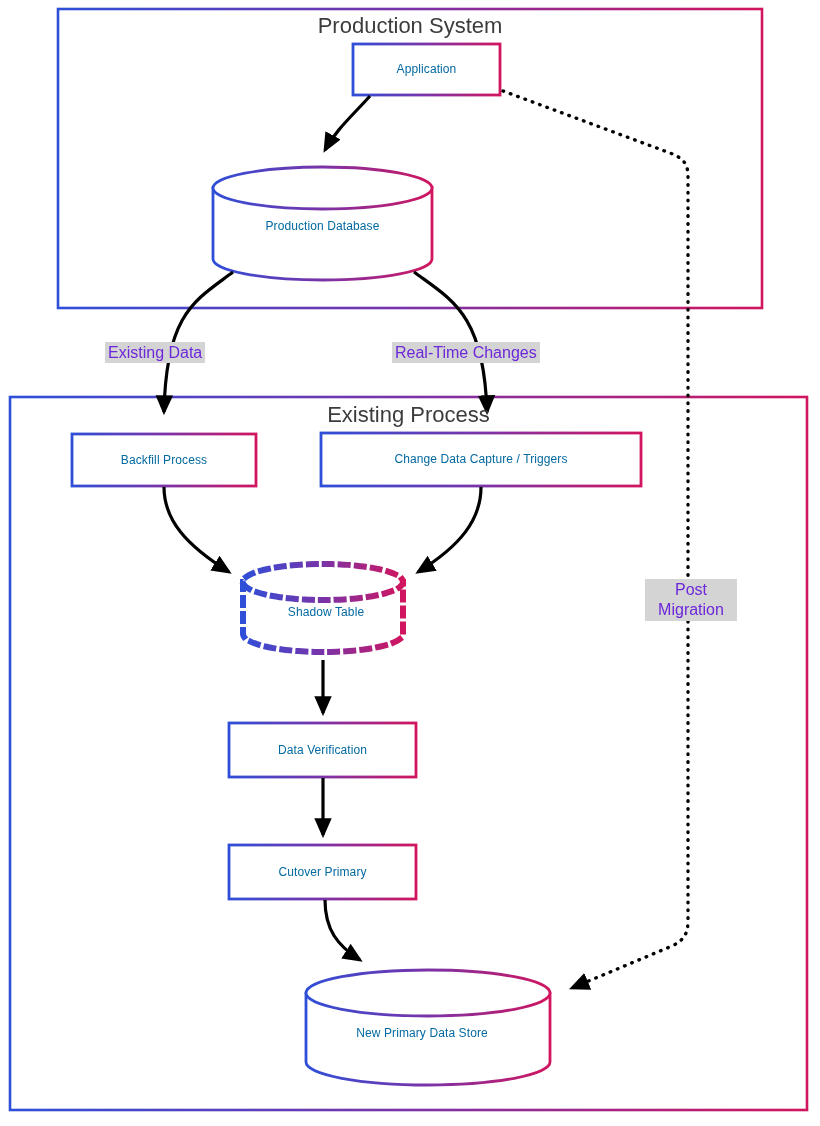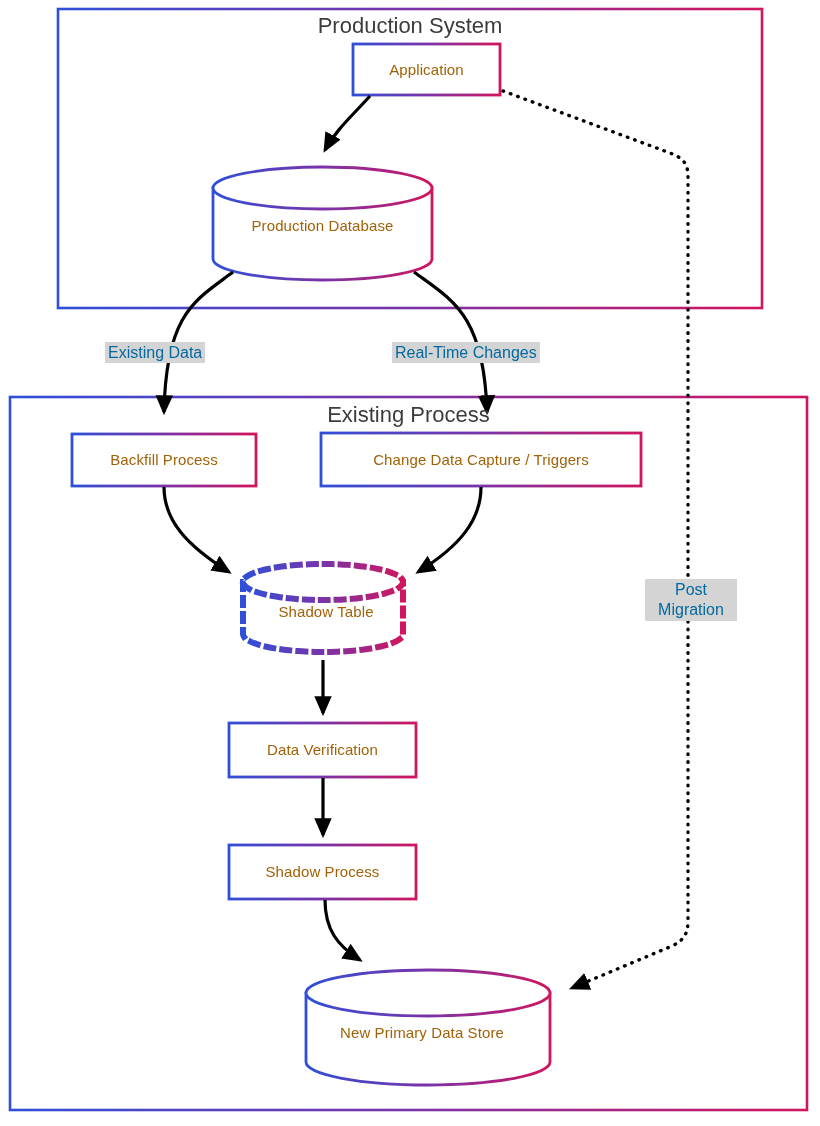--- a/index.html
+++ b/index.html
@@ -7,37 +7,37 @@
     width:820px;height:1126px;position:relative;overflow:hidden;
     font-family:"Liberation Sans","DejaVu Sans",sans-serif;
     color:#3a3a3a;
   }
   #stage{position:absolute;left:0;top:0;width:820px;height:1126px;}
   svg#diagram{position:absolute;left:0;top:0;width:820px;height:1126px;}
   .node-label{
     position:absolute;
     display:flex;align-items:center;justify-content:center;
     text-align:center;
-    font-size:15px;
-    color:#a16207;
+    font-size:12px;
+    color:#0369a1;
     letter-spacing:.1px;
     pointer-events:none;
     line-height:1.18;
   }
   .container-title{
     position:absolute;
     font-size:22px;
     color:#3c3c3c;
     text-align:center;
     white-space:nowrap;
   }
   .edge-label{
     position:absolute;
     background:#d4d4d4;
-    color:#0369a1;
+    color:#6d28d9;
     font-size:16px;
     padding:1px 3px;
     white-space:nowrap;
     line-height:1.2;
     text-align:center;
   }
   .edge-label.two-line{white-space:normal;line-height:1.25;}
 </style>
 </head>
 <body>
@@ -160,21 +160,21 @@
   <div class="node-label" style="left:213px;top:200px;width:219px;height:52px;">Production Database</div>
 
   <div class="node-label" style="left:72px;top:434px;width:184px;height:52px;">Backfill Process</div>
 
   <div class="node-label" style="left:321px;top:433px;width:320px;height:53px;">Change Data Capture / Triggers</div>
 
   <div class="node-label" style="left:246px;top:590px;width:160px;height:44px;">Shadow Table</div>
 
   <div class="node-label" style="left:229px;top:723px;width:187px;height:54px;border-radius:20px;">Data Verification</div>
 
-  <div class="node-label" style="left:229px;top:845px;width:187px;height:54px;">Shadow Process</div>
+  <div class="node-label" style="left:229px;top:845px;width:187px;height:54px;">Cutover Primary</div>
 
   <div class="node-label" style="left:306px;top:1008px;width:232px;height:50px;">New Primary Data Store</div>
 
   <div class="edge-label" style="left:105px;top:342px;">Existing Data</div>
 
   <div class="edge-label" style="left:392px;top:342px;">Real-Time Changes</div>
 
   <div class="edge-label two-line" style="left:645px;top:579px;width:86px;text-align:center;">
     <span>Post</span><br>
     <span>Migration</span>

